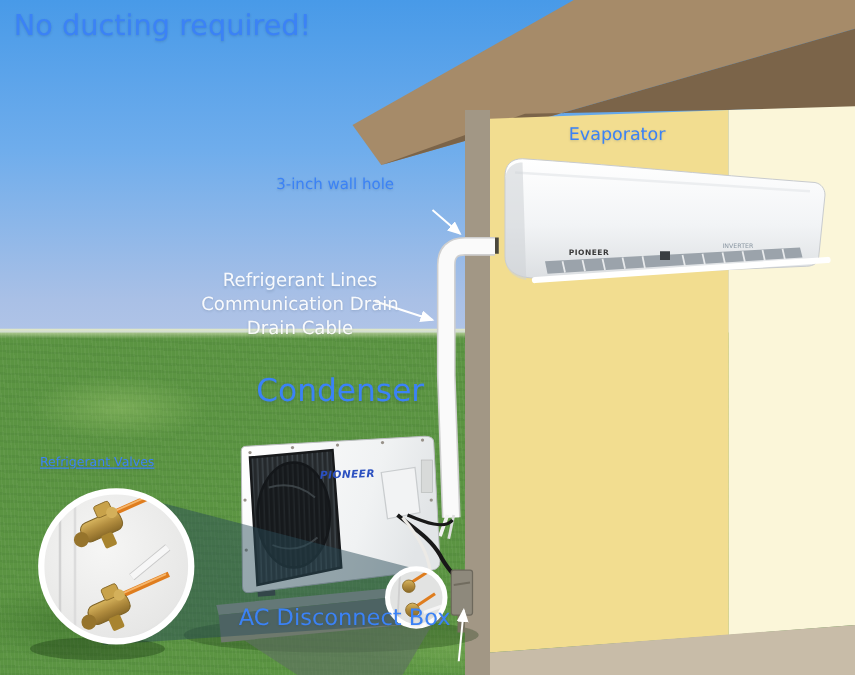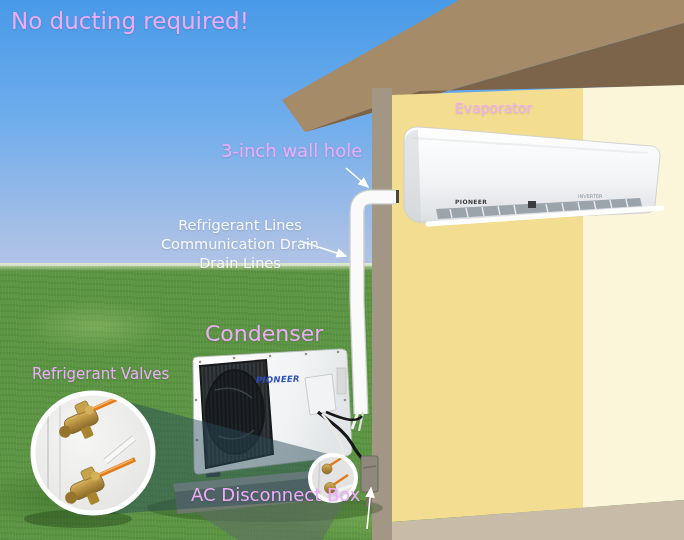--- a/index.html
+++ b/index.html
@@ -18,28 +18,28 @@
       radial-gradient(ellipse 130px 50px at 38% 58%, rgba(140,195,95,.30), transparent 65%),
       radial-gradient(ellipse 160px 60px at 88% 72%, rgba(25,70,15,.30), transparent 65%),
       radial-gradient(ellipse 100px 38px at 52% 92%, rgba(160,205,110,.26), transparent 65%),
       radial-gradient(ellipse 120px 45px at 8% 85%, rgba(28,75,18,.28), transparent 65%),
       repeating-linear-gradient(87deg, rgba(255,255,255,.045) 0 1px, transparent 1px 3px),
       repeating-linear-gradient(2deg, rgba(0,40,0,.05) 0 2px, transparent 2px 6px);
   }
   .horizon{position:absolute;left:0;top:263px;width:376px;height:8px;
     background:linear-gradient(to bottom, rgba(228,235,196,.95), rgba(228,235,196,0));}
   svg.layer{position:absolute;left:0;top:0;}
-  .lbl{position:absolute;color:#f0abfc;text-shadow:0 1px 2px rgba(30,50,70,.18);white-space:nowrap;}
+  .lbl{position:absolute;color:#3b82f6;text-shadow:0 1px 2px rgba(30,50,70,.18);white-space:nowrap;}
   .lbl-title{left:11px;top:8px;font-size:23px;}
   .lbl-evap{left:455px;top:100px;font-size:14px;}
-  .lbl-hole{left:221px;top:140px;font-size:18px;}
+  .lbl-hole{left:221px;top:140px;font-size:12px;}
   .lbl-lines{left:150px;top:186px;width:180px;text-align:center;font-size:14.5px;line-height:19px;
     color:rgba(255,255,255,.93);white-space:normal;margin-top:30px;}
-  .lbl-cond{left:205px;top:321px;font-size:22px;}
-  .lbl-valves{left:32px;top:365px;font-size:15px;}
+  .lbl-cond{left:205px;top:298px;font-size:25px;}
+  .lbl-valves{left:32px;top:365px;font-size:10px;text-decoration:underline;}
   .lbl-disc{left:191px;top:484px;font-size:18px;}
 </style>
 </head>
 <body>
 
 <div class="scene">
 
   <div class="sky"></div>
   <div class="grass"></div>
   <div class="horizon"></div>
@@ -212,19 +212,19 @@
     <line x1="300" y1="241" x2="346" y2="256" stroke="#ffffff" stroke-width="1.6" marker-end="url(#ah)"></line>
     <line x1="367" y1="529" x2="371" y2="488" stroke="#ffffff" stroke-width="1.6" marker-end="url(#ah)"></line>
   </svg>
 
   <div class="lbl lbl-title">No ducting required!</div>
   <div class="lbl lbl-evap">Evaporator</div>
   <div class="lbl lbl-hole">3-inch wall hole</div>
   <div class="lbl lbl-lines">
     <div>Refrigerant Lines</div>
     <div>Communication Drain</div>
-    <div>Drain Lines</div>
+    <div>Drain Cable</div>
   </div>
   <div class="lbl lbl-cond">Condenser</div>
   <div class="lbl lbl-valves">Refrigerant Valves</div>
   <div class="lbl lbl-disc">AC Disconnect Box</div>
 
 </div>
 
 </body></html>

